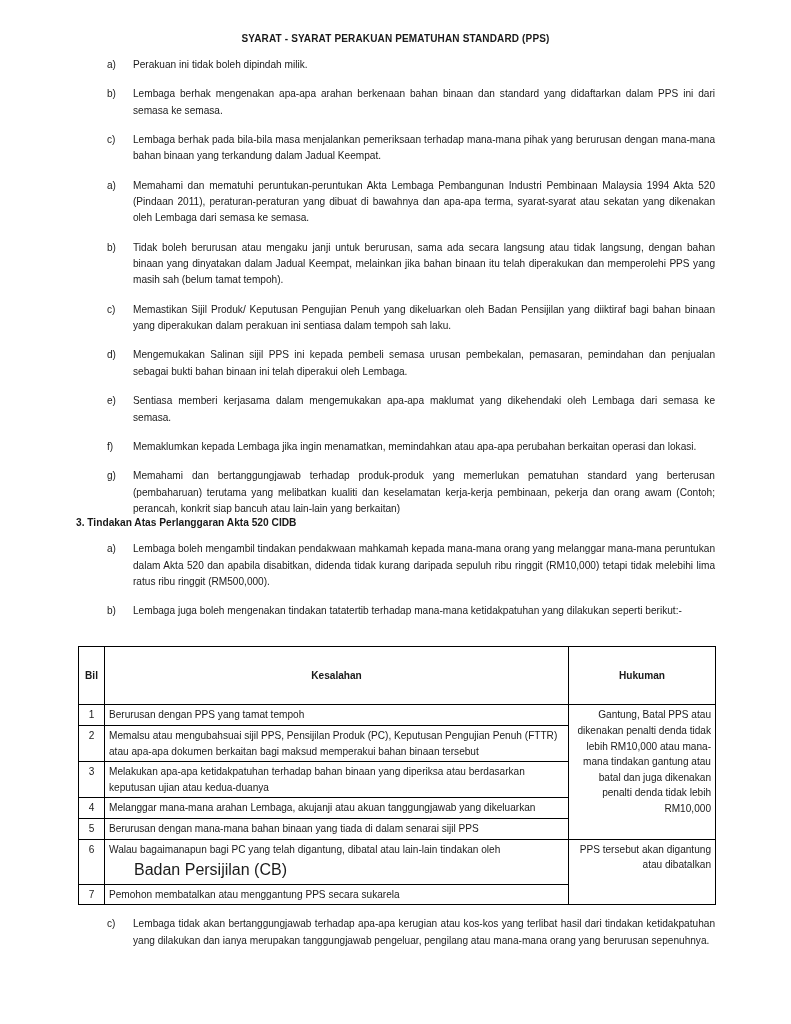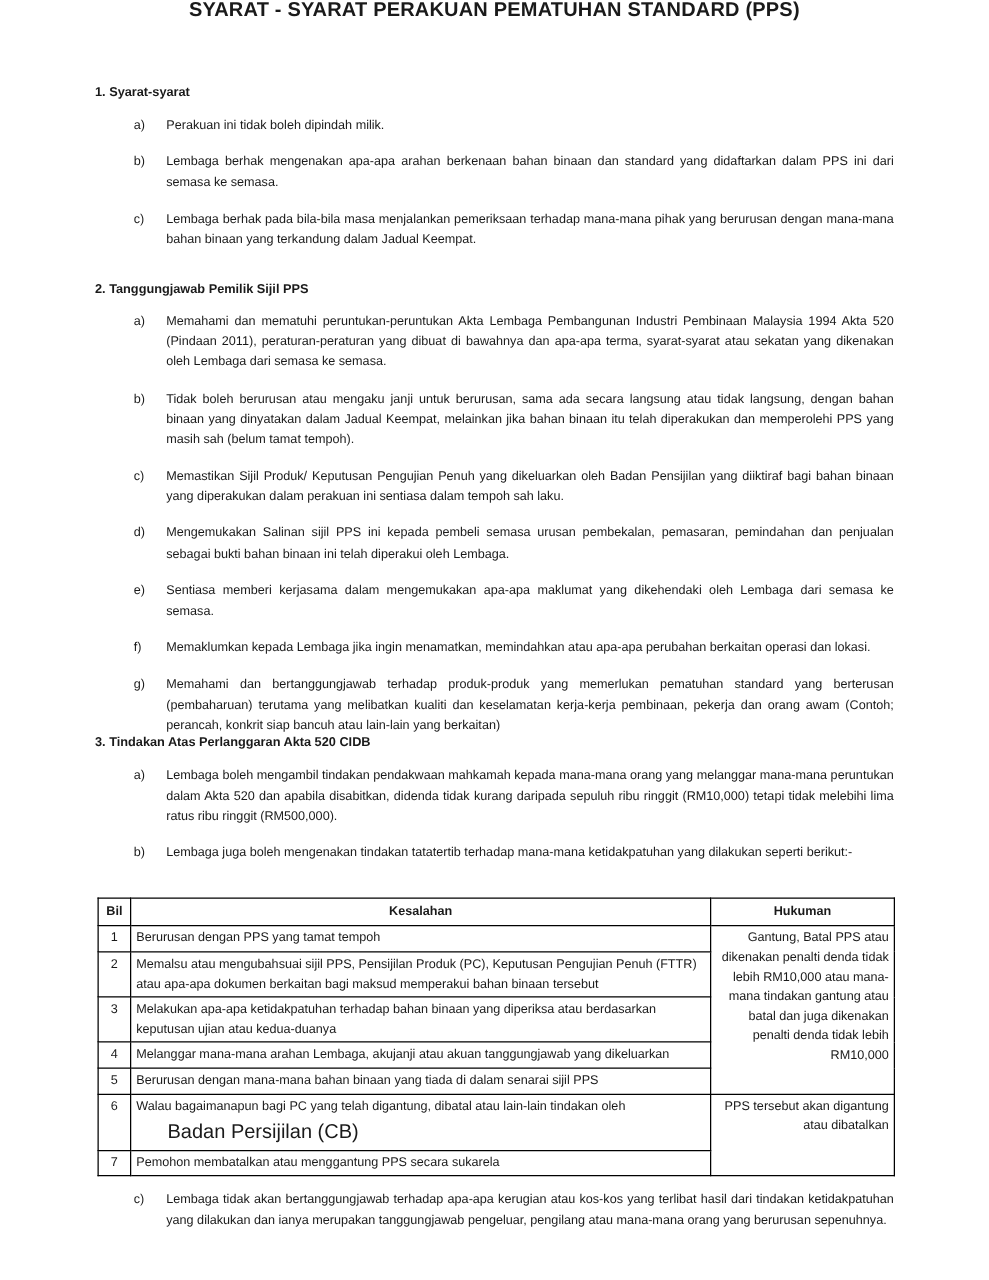--- a/index.html
+++ b/index.html
@@ -17,23 +17,24 @@
     height: 1024px;
     margin: 0 auto;
     background: #ffffff;
     box-sizing: border-box;
     padding: 0 76px;
     overflow: hidden;
   }
   .doc-title {
     text-align: center;
     font-weight: bold;
-    font-size: 16px;
+    font-size: 10px;
     letter-spacing: 0.15px;
     margin: 0;
+    padding-top: 33px;
   }
   .section-heading {
     font-weight: bold;
     font-size: 10.2px;
     margin: 0;
     padding: 0;
   }
   .sec1 { margin-top: 51px; }
   .sec2 { margin-top: 25px; }
   .sec3 { }
@@ -75,21 +76,21 @@
   }
   table.pps th, table.pps td {
     border: 1px solid #000000;
     padding: 2px 4px;
     vertical-align: top;
     line-height: 1.55;
   }
   table.pps th {
     text-align: center;
     font-weight: bold;
-    padding: 3px 4px;
+    padding: 21px 4px;
   }
   col.c-bil { width: 26px; }
   col.c-kes { width: 464px; }
   col.c-huk { width: 147px; }
   td.bil {
     text-align: center;
     padding-left: 0;
     padding-right: 0;
   }
   td.kes { padding-left: 7px; }
@@ -125,37 +126,35 @@
     text-align: justify;
   }
 </style>
 </head>
 <body>
 
 <div class="page">
 
   <div class="doc-title">SYARAT - SYARAT PERAKUAN PEMATUHAN STANDARD (PPS)</div>
 
-  <div class="section-heading sec1">1. Syarat-syarat</div>
   <div class="list">
     <div class="item">
       <span class="marker">a)</span>
       <span class="body nojust">Perakuan ini tidak boleh dipindah milik.</span>
     </div>
     <div class="item">
       <span class="marker">b)</span>
       <span class="body">Lembaga berhak mengenakan apa-apa arahan berkenaan bahan binaan dan standard yang didaftarkan dalam PPS ini dari semasa ke semasa.</span>
     </div>
     <div class="item">
       <span class="marker">c)</span>
       <span class="body">Lembaga berhak pada bila-bila masa menjalankan pemeriksaan terhadap mana-mana pihak yang berurusan dengan mana-mana bahan binaan yang terkandung dalam Jadual Keempat.</span>
     </div>
   </div>
 
-  <div class="section-heading sec2">2. Tanggungjawab Pemilik Sijil PPS</div>
   <div class="list">
     <div class="item">
       <span class="marker">a)</span>
       <span class="body">Memahami dan mematuhi peruntukan-peruntukan Akta Lembaga Pembangunan Industri Pembinaan Malaysia 1994 Akta 520 (Pindaan 2011), peraturan-peraturan yang dibuat di bawahnya dan apa-apa terma, syarat-syarat atau sekatan yang dikenakan oleh Lembaga dari semasa ke semasa.</span>
     </div>
     <div class="item">
       <span class="marker">b)</span>
       <span class="body">Tidak boleh berurusan atau mengaku janji untuk berurusan, sama ada secara langsung atau tidak langsung, dengan bahan binaan yang dinyatakan dalam Jadual Keempat, melainkan jika bahan binaan itu telah diperakukan dan memperolehi PPS yang masih sah  (belum tamat tempoh).</span>
     </div>
     <div class="item">

